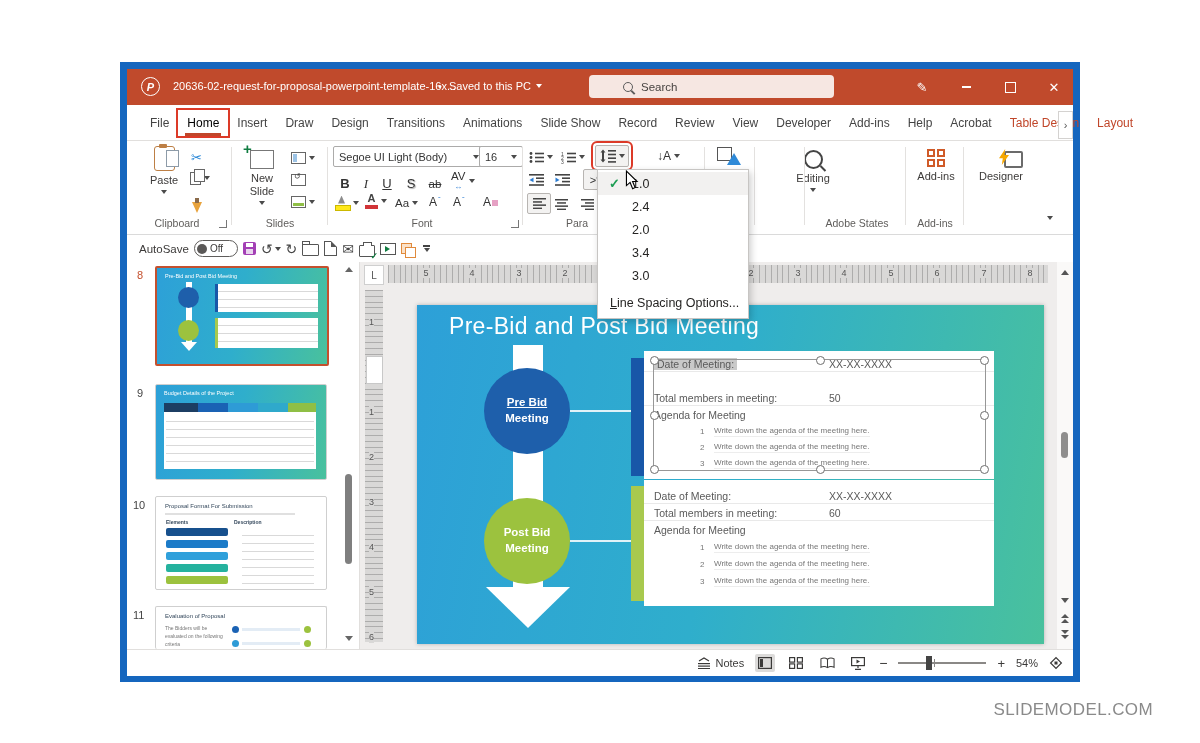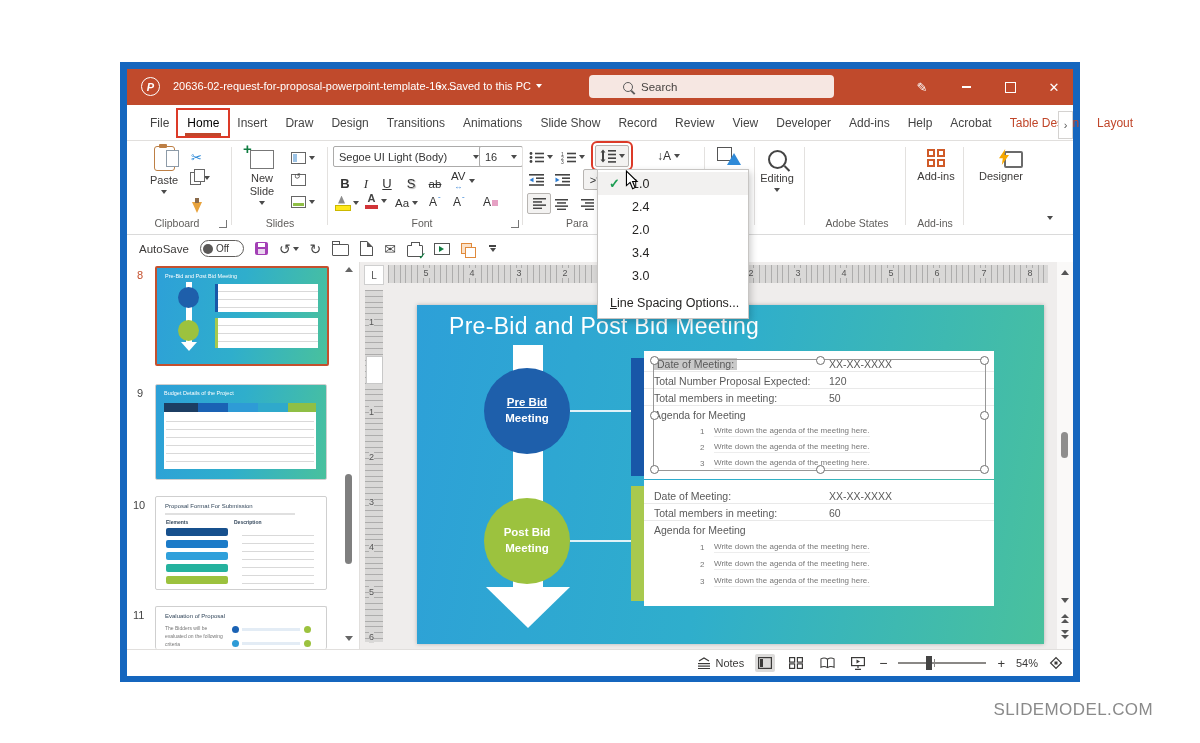--- a/index.html
+++ b/index.html
@@ -73,21 +73,21 @@
   .ic-grid{display:grid;grid-template-columns:8px 8px;grid-template-rows:8px 8px;gap:2px;}
   .ic-grid span{border:2px solid #D05A28;}
   .ic-designer{position:relative;width:24px;height:18px;}
   .ic-designer::after{content:"";position:absolute;right:0;top:2px;width:15px;height:13px;border:2px solid #6B6B6B;border-radius:2px;}
   .bolt{position:absolute;left:0;top:0;width:10px;height:16px;background:#F7A800;clip-path:polygon(62% 0,0 58%,38% 58%,28% 100%,100% 38%,55% 38%);z-index:2;}
   .ic-pdf{width:20px;height:22px;position:relative;}
   .ic-pdf::before{content:"";position:absolute;left:2px;top:0;width:13px;height:20px;border:2px solid #2E77D0;border-radius:2px;background:#fff;}
   .ic-pdf::after{content:"↑";position:absolute;left:6px;top:4px;color:#2E77D0;font-weight:bold;font-size:12px;}
   
   .qat{position:absolute;left:0;top:166px;width:934px;height:27px;background:#fff;border-bottom:1px solid #E1DFDD;
-    display:flex;align-items:center;gap:11px;padding-left:12px;font-size:11.5px;color:#3c3a39;}
+    display:flex;align-items:center;gap:5px;padding-left:12px;font-size:11.5px;color:#3c3a39;}
   .toggle{width:40px;height:15px;border:1.4px solid #5f5d5b;border-radius:9px;display:flex;align-items:center;font-size:10px;color:#3c3a39;position:relative;padding-left:2px;gap:3px;}
   .knob{width:10px;height:10px;border-radius:50%;background:#5A5857;}
   .qic{font-size:14px;color:#444;display:flex;align-items:center;gap:2px;}
   .ic-save{width:13px;height:13px;background:#A33FB5;border-radius:2px;position:relative;}
   .ic-save::before{content:"";position:absolute;left:3px;top:1px;width:7px;height:4px;background:#fff;}
   .ic-save::after{content:"";position:absolute;left:3px;bottom:1px;width:7px;height:5px;background:#e9d5ee;}
   .ic-folder{width:15px;height:10px;border:1.3px solid #555;border-radius:1px;position:relative;margin-top:3px;}
   .ic-folder::before{content:"";position:absolute;left:-1px;top:-4px;width:6px;height:3px;border:1.3px solid #555;border-bottom:none;}
   .ic-doc{width:11px;height:13px;border:1.3px solid #555;background:#fff;position:relative;}
   .ic-doc::after{content:"";position:absolute;right:-1px;top:-1px;border:3px solid #fff;border-left-color:#555;border-bottom-color:#555;}
@@ -402,21 +402,21 @@
         </svg>
     </div>
     <div class="glabel" style="left:420px;width:60px;">Para</div>
     <div class="vsep" style="left:577px;"></div>
 
     <div class="mini" style="left:590px;top:6px;">
         <span class="ic-shapes"></span>
       </div>
     <div class="vsep" style="left:627px;"></div>
 
-    <div class="bigbtn" style="left:628px;width:44px;justify-content:flex-end;">
+    <div class="bigbtn" style="left:664px;width:44px;justify-content:flex-end;">
       <span class="ic-mag" style="margin-top:4px;"></span>
       <span>Editing</span>
       <span class="cv"></span>
     </div>
     <div class="vsep" style="left:677px;"></div>
 
     <div class="glabel" style="left:684px;width:92px;">Adobe States</div>
     <div class="vsep" style="left:778px;"></div>
 
     <div class="bigbtn" style="left:784px;width:50px;">
@@ -583,24 +583,20 @@
           <span>Post Bid</span>
           <span>Meeting</span>
         </div>
 
         <div class="tbar" style="top:53px;height:118px;background:#1857A8;"></div>
         <div class="tpanel" style="top:46px;height:128px;">
           <div class="trow" style="top:5px;">
               <span class="lbl hl-gray">Date of Meeting:</span>
               <span class="val">XX-XX-XXXX</span>
             </div>
-          <div class="trow" style="top:22px;">
-              <span class="lbl">Total Number Proposal Expected:</span>
-              <span class="val">120</span>
-            </div>
           <div class="trow" style="top:39px;">
               <span class="lbl">Total members in meeting:</span>
               <span class="val">50</span>
             </div>
           <div class="trow" style="top:56px;border-bottom:none;">
               <span class="lbl">Agenda for Meeting</span>
             </div>
           <div class="agrow" style="top:74px;">
               <span class="n">1</span>
               <span class="t">Write down the agenda of the meeting here.</span>

